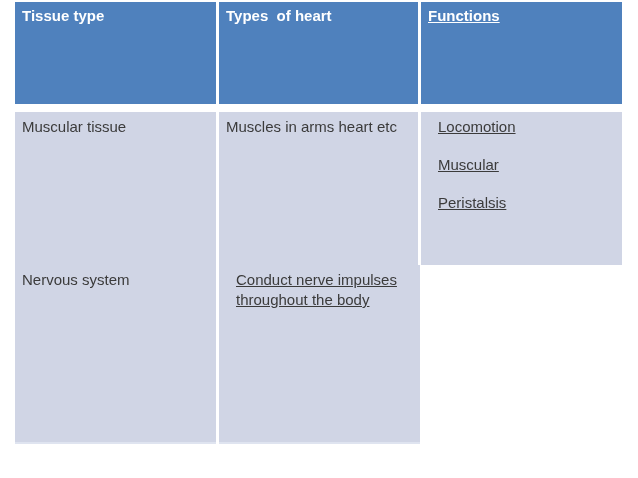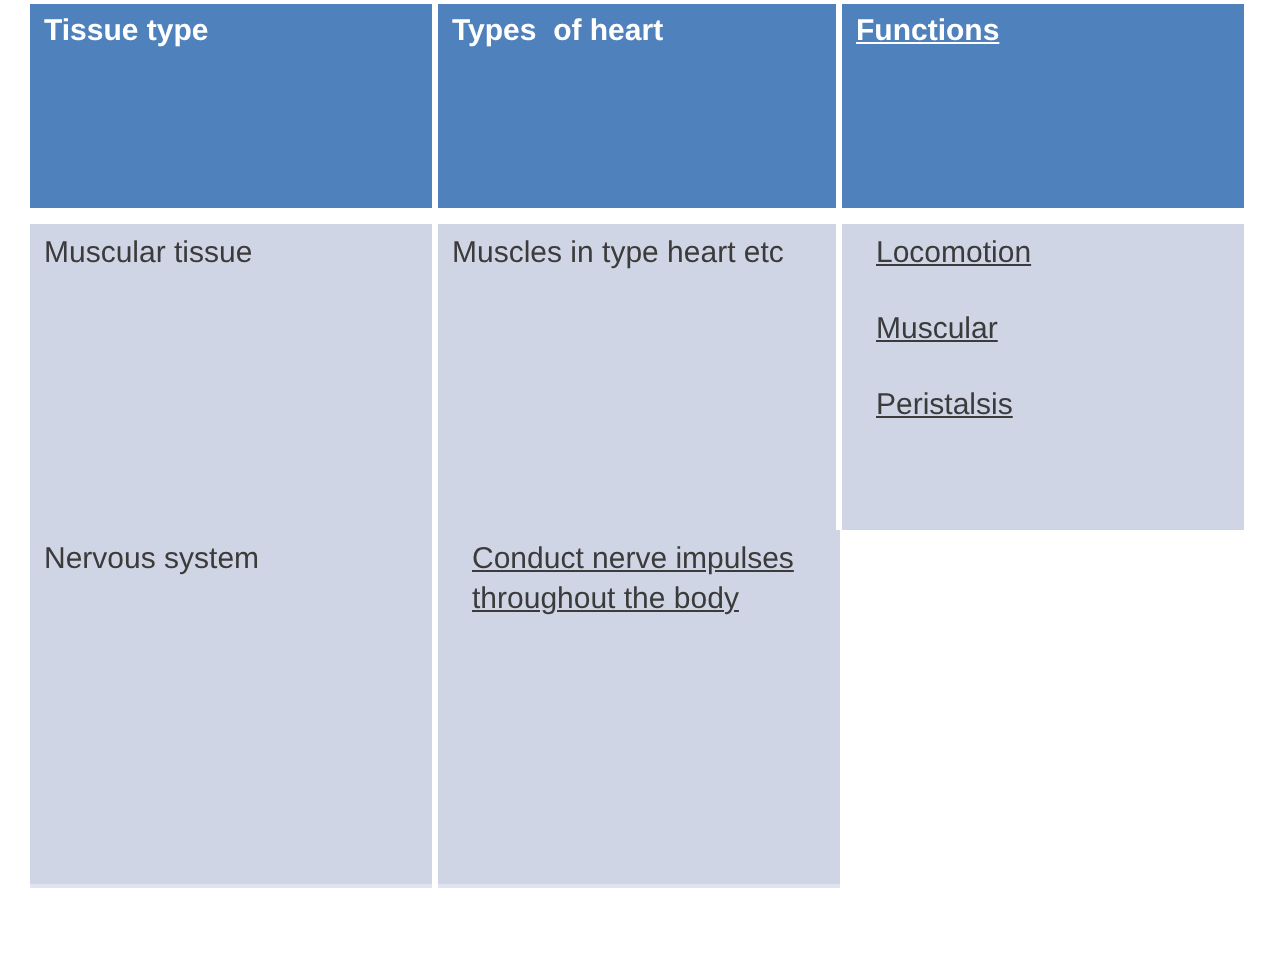--- a/index.html
+++ b/index.html
@@ -67,21 +67,21 @@
   <div class="tissue-table">
 
     <div class="t-row header">
       <div class="cell col-1">Tissue type</div>
       <div class="cell col-2">Types  of heart</div>
       <div class="cell col-3">Functions</div>
     </div>
 
     <div class="t-row body-1">
       <div class="cell col-1">Muscular tissue</div>
-      <div class="cell col-2">Muscles in type heart etc</div>
+      <div class="cell col-2">Muscles in arms heart etc</div>
       <div class="cell col-3">
         <p>Locomotion</p>
         <p>Muscular</p>
         <p>Peristalsis</p>
       </div>
     </div>
 
     <div class="t-row body-2">
       <div class="cell col-1">Nervous system</div>
       <div class="cell col-3">

